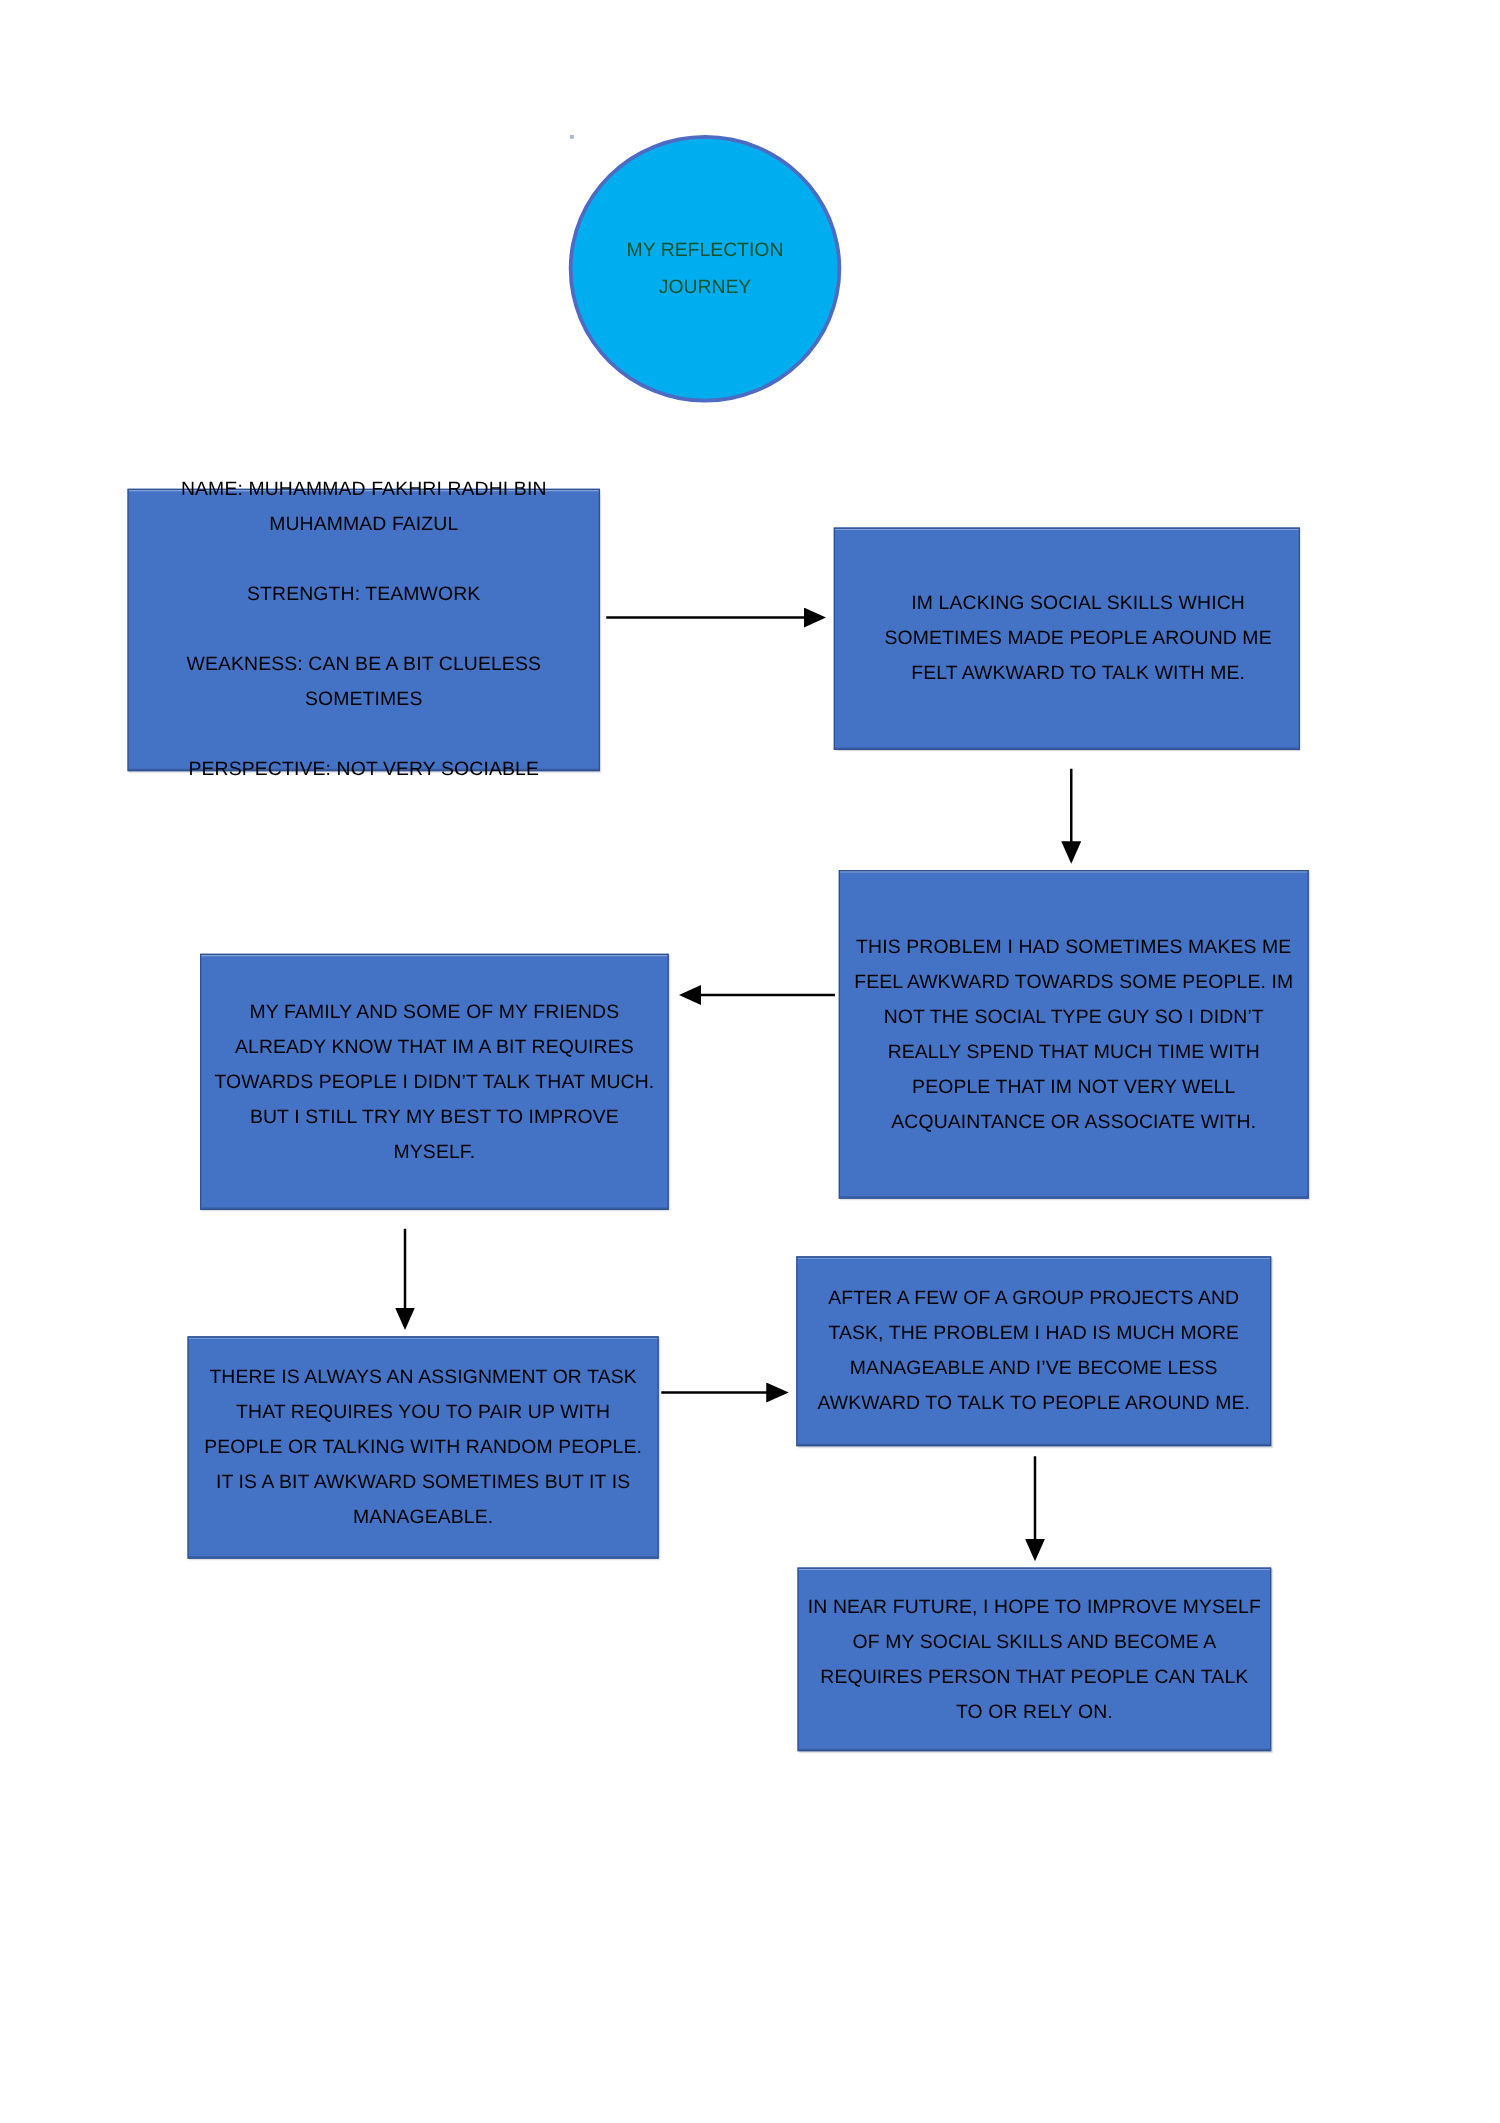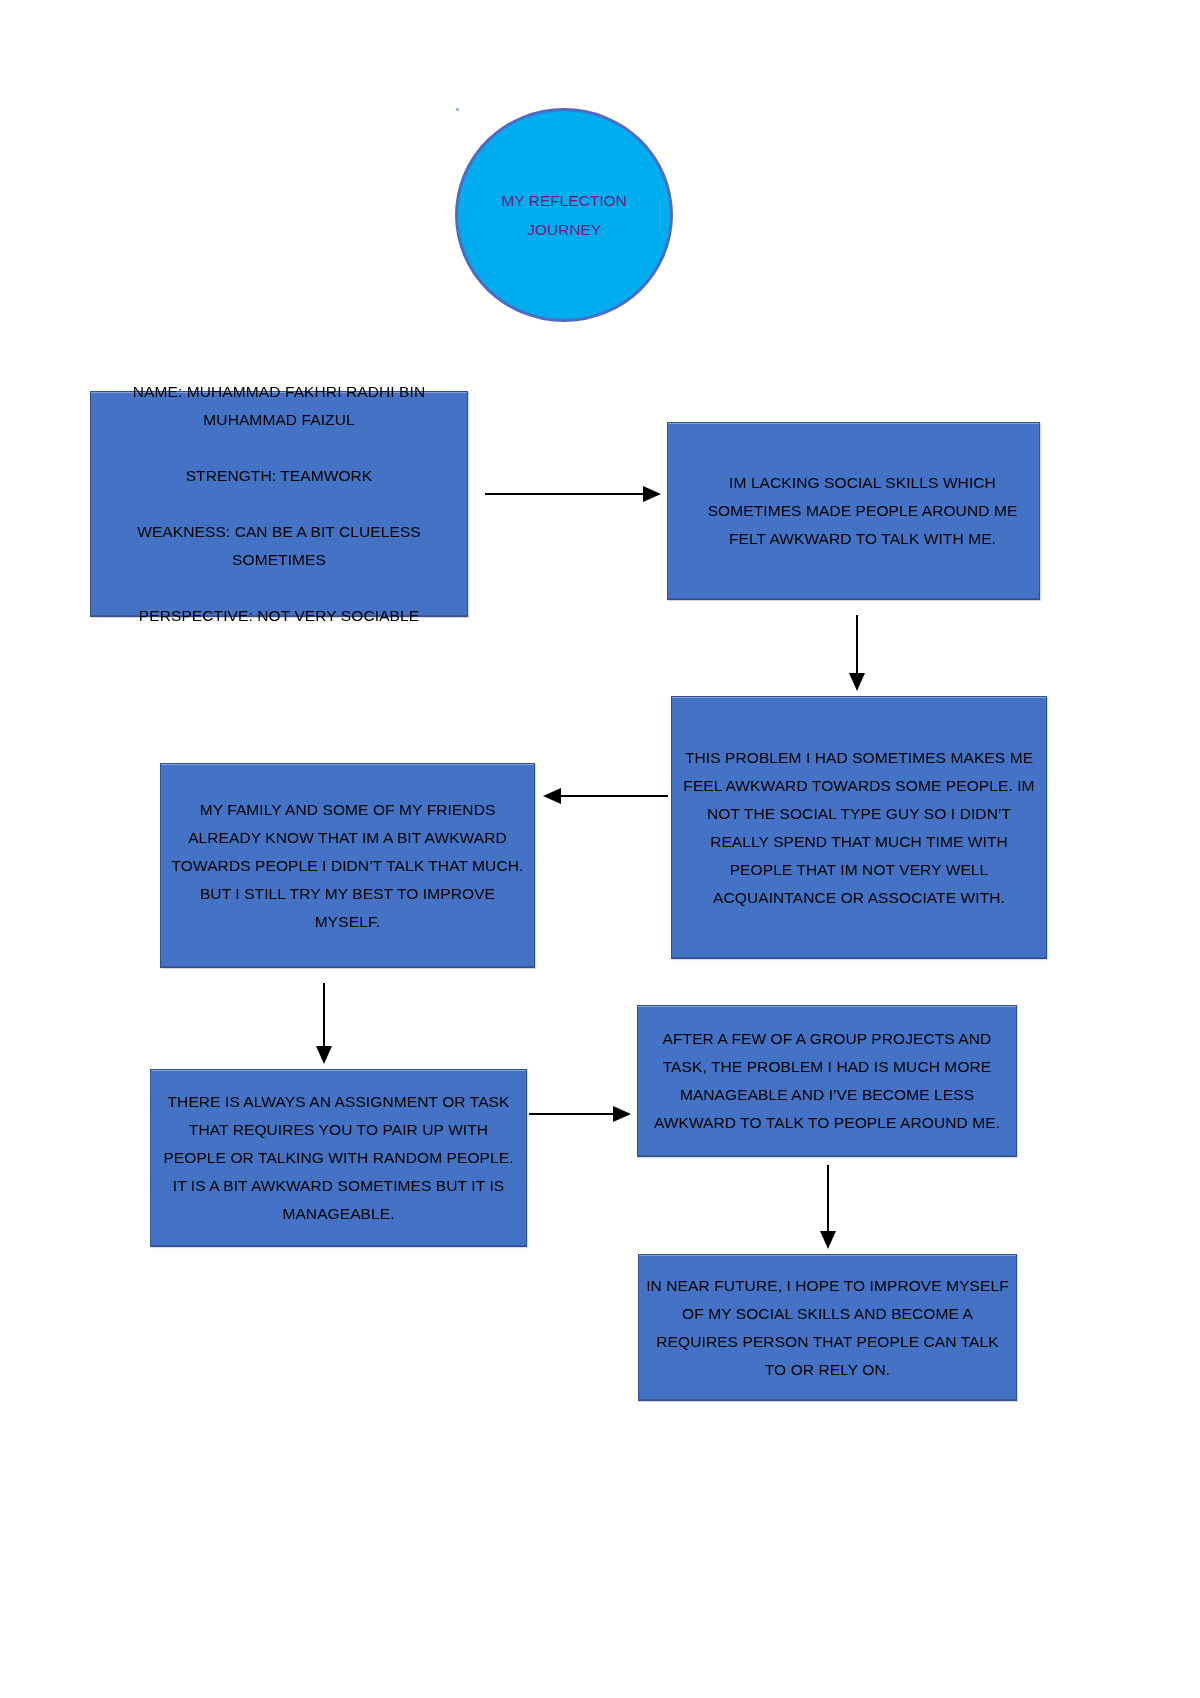--- a/index.html
+++ b/index.html
@@ -43,21 +43,21 @@
   }
   .circle-node {
     position: absolute;
     box-sizing: border-box;
     border-radius: 50%;
     background: #00AEEF;
     border: 3px solid #4E6BC4;
     display: flex;
     align-items: center;
     justify-content: center;
-    color: #701a75;
+    color: #14532d;
     text-align: center;
     font-size: 15.5px;
     line-height: 29px;
   }
   .circle-node .txt {
     display: block;
     white-space: pre-line;
   }
   .stray-dot {
     position: absolute;
@@ -79,40 +79,40 @@
 
 <div id="canvas">
 
   <div class="stray-dot" style="left:456px; top:108px;"></div>
 
   <div class="circle-node" style="left:455px; top:108px; width:218px; height:214px;">
     <span class="txt">MY REFLECTION
 JOURNEY</span>
   </div>
 
-  <div class="node" style="left:90px; top:391px; width:378px; height:226px;">
+  <div class="node" style="left:102px; top:391px; width:378px; height:226px;">
     <span class="txt">NAME: MUHAMMAD FAKHRI RADHI BIN MUHAMMAD FAIZUL
 
 STRENGTH: TEAMWORK
 
 WEAKNESS: CAN BE A BIT CLUELESS SOMETIMES
 
 PERSPECTIVE: NOT VERY SOCIABLE</span>
   </div>
 
   <div class="node" style="left:667px; top:422px; width:373px; height:178px;padding-left:18px;">
     <span class="txt">IM LACKING SOCIAL SKILLS WHICH SOMETIMES MADE PEOPLE AROUND ME FELT AWKWARD TO TALK WITH ME.</span>
   </div>
 
   <div class="node" style="left:671px; top:696px; width:376px; height:263px;">
     <span class="txt">THIS PROBLEM I HAD SOMETIMES MAKES ME FEEL AWKWARD TOWARDS SOME PEOPLE. IM NOT THE SOCIAL TYPE GUY SO I DIDN’T REALLY SPEND THAT MUCH TIME WITH PEOPLE THAT IM NOT VERY WELL ACQUAINTANCE OR ASSOCIATE WITH.</span>
   </div>
 
   <div class="node" style="left:160px; top:763px; width:375px; height:205px;">
-    <span class="txt">MY FAMILY AND SOME OF MY FRIENDS ALREADY KNOW THAT IM A BIT AWKWARD TOWARDS PEOPLE I DIDN’T TALK THAT MUCH. BUT I STILL TRY MY BEST TO IMPROVE MYSELF.</span>
+    <span class="txt">MY FAMILY AND SOME OF MY FRIENDS ALREADY KNOW THAT IM A BIT REQUIRES TOWARDS PEOPLE I DIDN’T TALK THAT MUCH. BUT I STILL TRY MY BEST TO IMPROVE MYSELF.</span>
   </div>
 
   <div class="node" style="left:637px; top:1005px; width:380px; height:152px;">
     <span class="txt">AFTER A FEW OF A GROUP PROJECTS AND TASK, THE PROBLEM I HAD IS MUCH MORE MANAGEABLE AND I’VE BECOME LESS AWKWARD TO TALK TO PEOPLE AROUND ME.</span>
   </div>
 
   <div class="node" style="left:150px; top:1069px; width:377px; height:178px;">
     <span class="txt">THERE IS ALWAYS AN ASSIGNMENT OR TASK THAT REQUIRES YOU TO PAIR UP WITH PEOPLE OR TALKING WITH RANDOM PEOPLE. IT IS A BIT AWKWARD SOMETIMES BUT IT IS MANAGEABLE.</span>
   </div>
 

